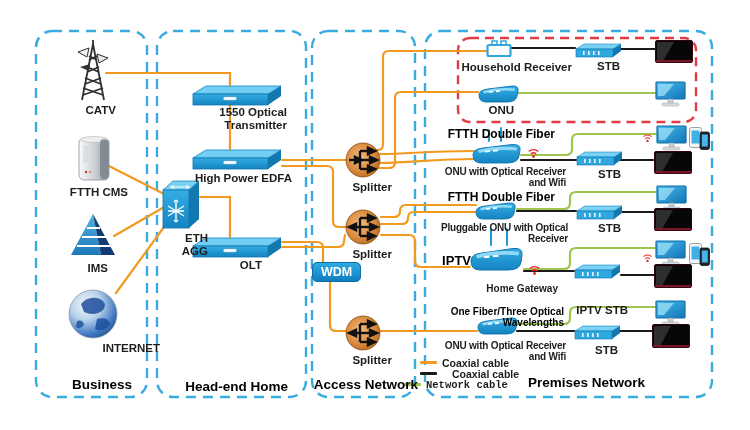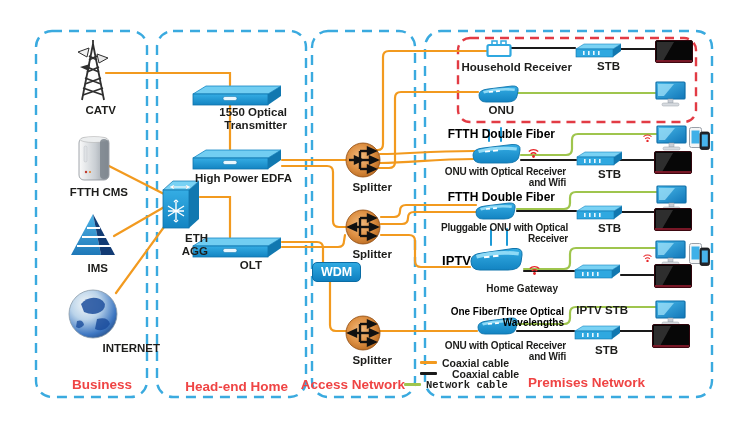--- a/index.html
+++ b/index.html
@@ -1,21 +1,21 @@
 <!DOCTYPE html>
 <html><head>
 <meta charset="utf-8">
 <style>
   html,body{margin:0;padding:0;background:#fff;}
   body{width:750px;height:430px;position:relative;overflow:hidden;
        font-family:"Liberation Sans",sans-serif;color:#2b2a29;}
   #cables{position:absolute;left:0;top:0;z-index:1;}
   .node{position:absolute;z-index:2;}
   .lbl{position:absolute;z-index:3;font-weight:bold;text-align:right;line-height:1.1;}
-  .lbl-sec{font-size:13.5px;color:#ef4444;}
+  .lbl-sec{font-size:13.5px;color:#000000;}
   .lbl-dev{font-size:11.5px;color:#1d1d1b;}
   .lbl-sm{font-size:10px;color:#1d1d1b;letter-spacing:-0.2px;}
   .lbl-red{color:#000000;}
   .lbl-ftth{font-size:12px;}
   .lbl-iptv{font-size:13px;}
   .lbl-onef{font-size:10px;}
   .wdm{position:absolute;z-index:3;width:47px;height:18px;border-radius:5px;
        background:linear-gradient(#2faae2,#0e7fc0);border:1px solid #0a6ca4;
        color:#fff;font-weight:bold;font-size:12.5px;text-align:center;line-height:18px;}
   .legend-item{position:absolute;z-index:3;display:flex;align-items:center;gap:5px;height:11px;}
@@ -538,14 +538,14 @@
   <span class="legend-sw sw-coax"></span>
   <span>Coaxial cable</span>
 </div>
 <div class="legend-item" style="left:404px;top:379px;font-family:Liberation Mono, monospace;">
   <span class="legend-sw sw-net"></span>
   <span>Network cable</span>
 </div>
 
 <div class="lbl lbl-sec" style="left:52px;top:378px;width:80px;">Business</div>
 <div class="lbl lbl-sec" style="left:178px;top:380px;width:110px;">Head-end Home</div>
-<div class="lbl lbl-sec" style="left:295px;top:378px;width:110px;">Access Network</div>
+<div class="lbl lbl-sec" style="left:308px;top:378px;width:110px;">Access Network</div>
 <div class="lbl lbl-sec" style="left:505px;top:376px;width:140px;">Premises Network</div>
 
 </body></html>

